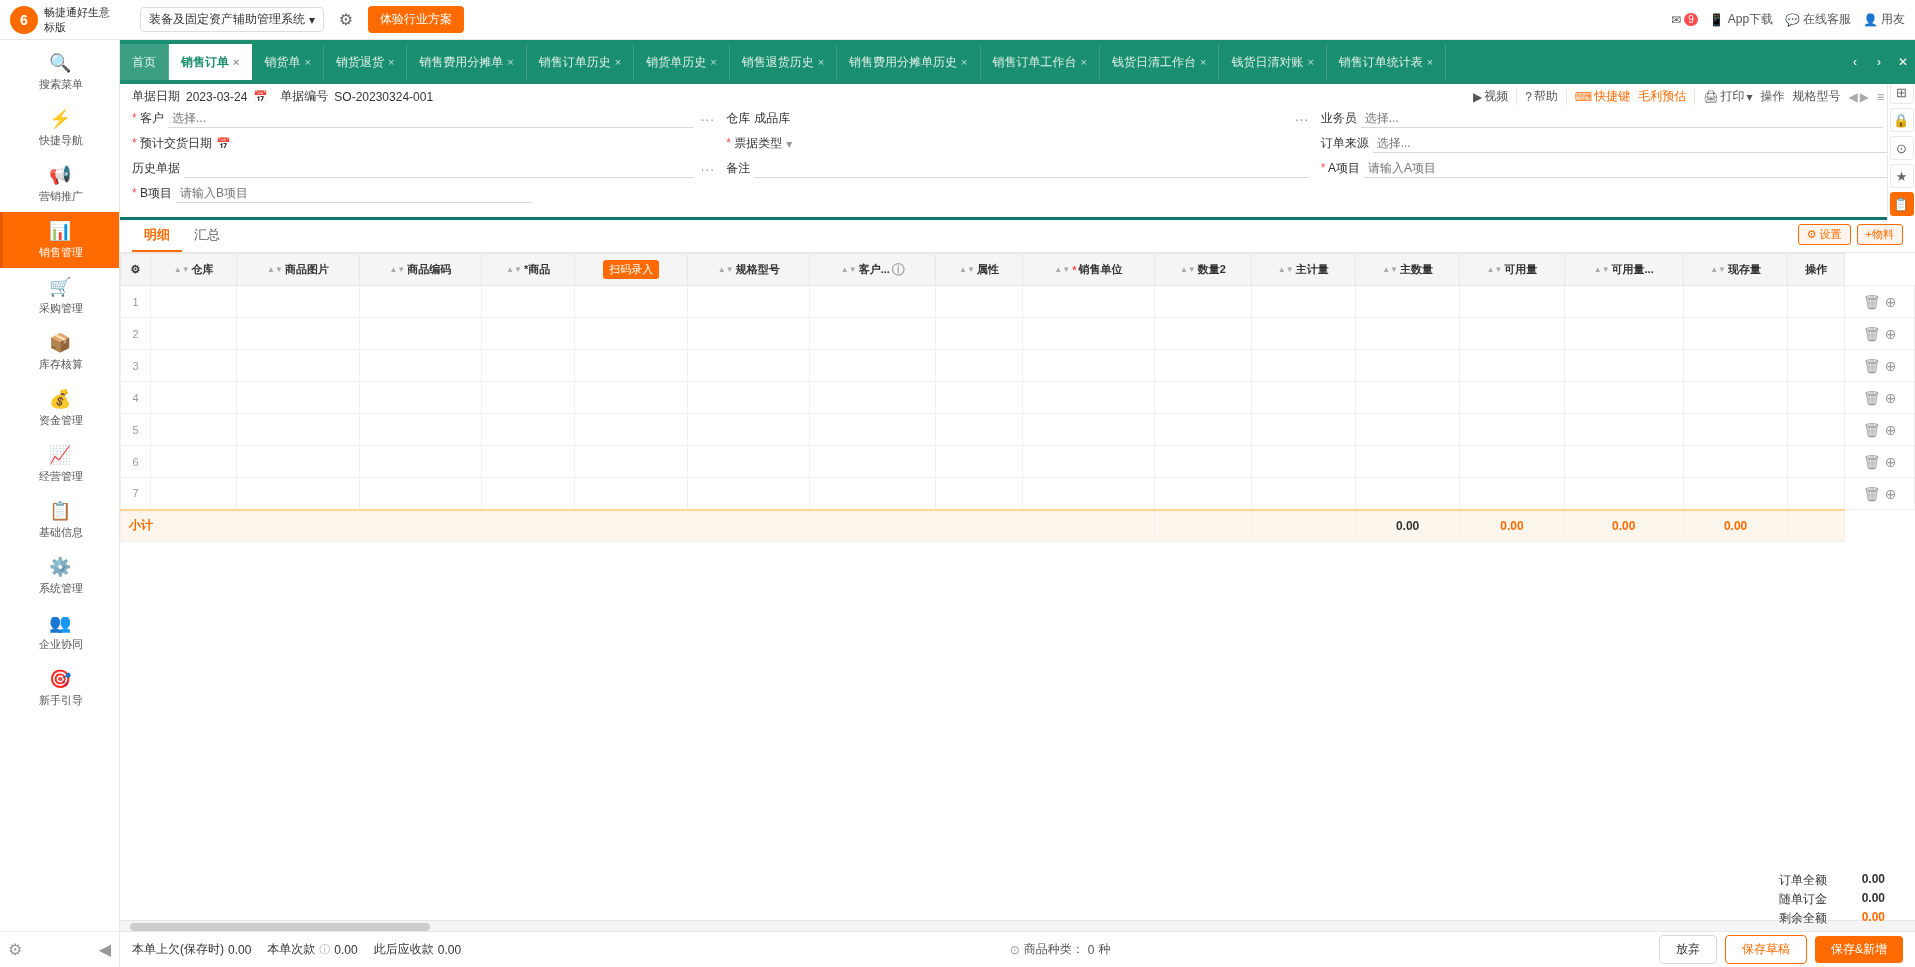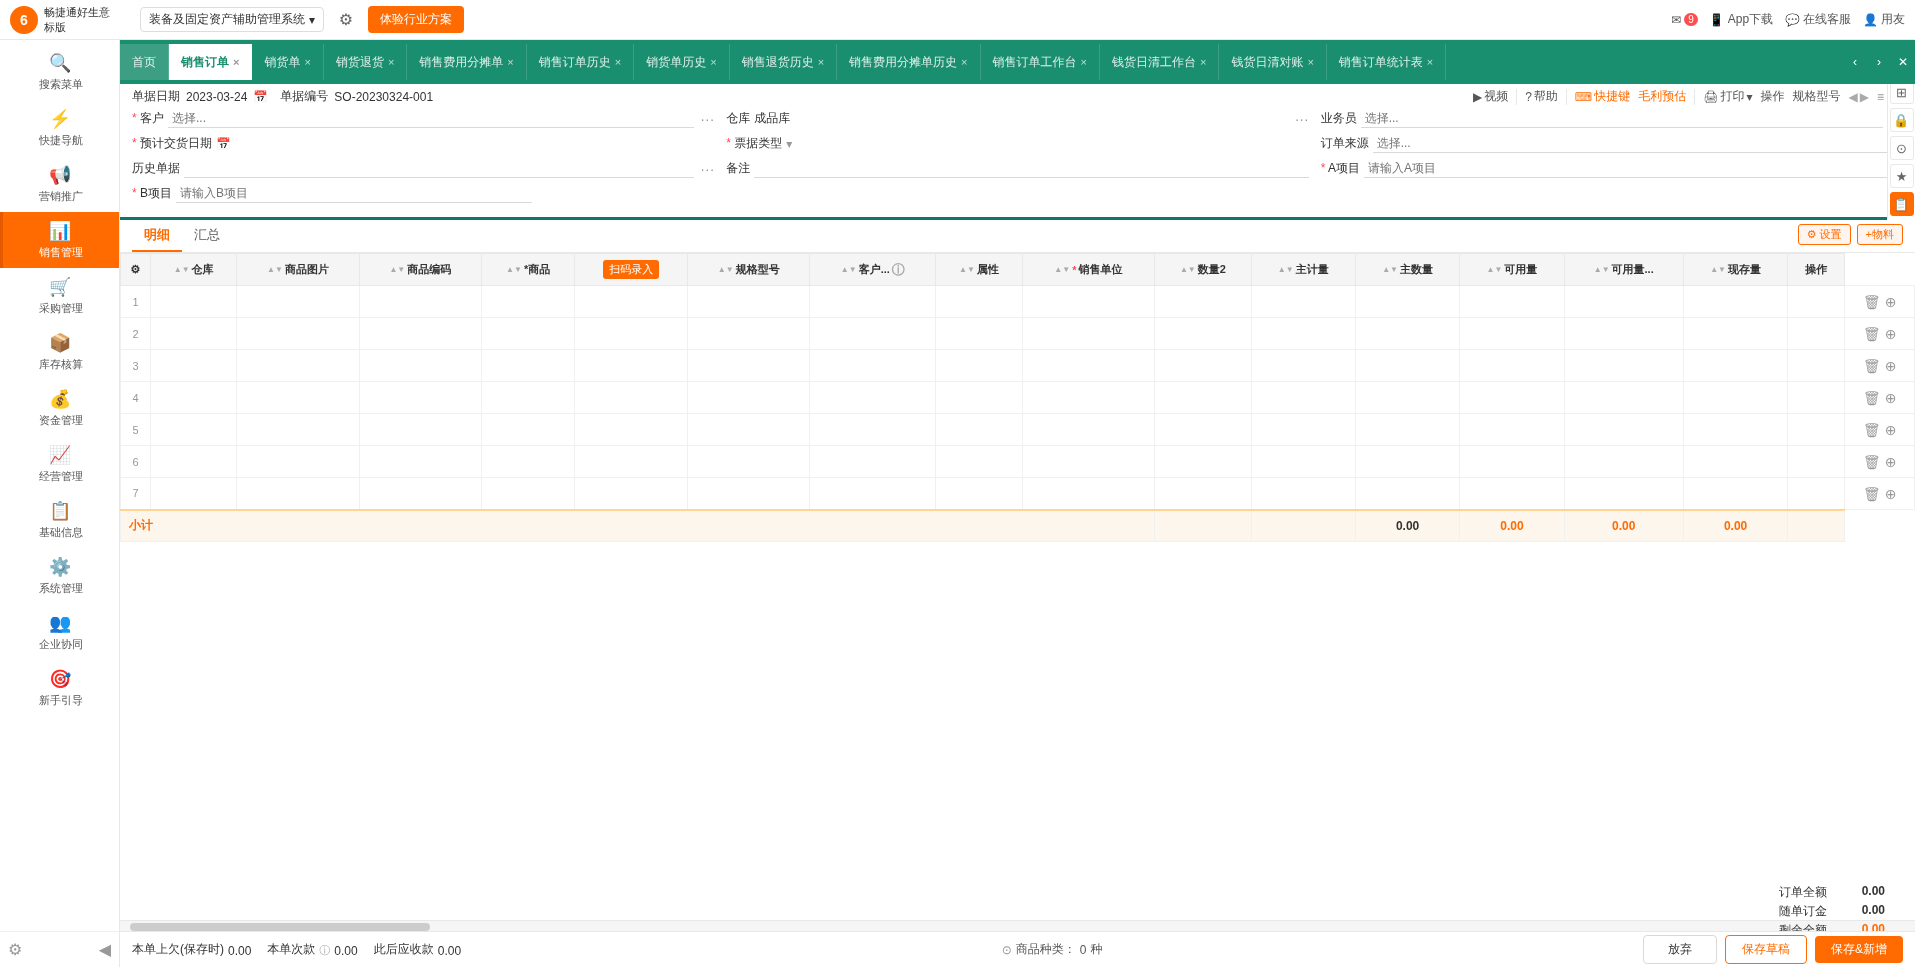--- a/index.html
+++ b/index.html
@@ -300,21 +300,21 @@
     .checkbox-label { display: flex; align-items: center; gap: 4px; cursor: pointer; }
     .payment-select {
       border: 1px solid #d9d9d9; border-radius: 3px;
       padding: 2px 6px; font-size: 12px; color: #999; background: #fff; cursor: pointer;
     }
     .add-btn { color: #ff6b00; cursor: pointer; display: flex; align-items: center; gap: 2px; }
 
     
     .bottom-summary {
       position: fixed;
-      bottom: 28px;
+      bottom: 40px;
       right: 30px;
       display: flex;
       flex-direction: column;
       gap: 2px;
       font-size: 12px;
     }
     .summary-item { display: flex; gap: 8px; }
     .summary-label { color: #333; }
     .summary-value { color: #333; font-weight: bold; min-width: 50px; text-align: right; }
     .summary-value.orange { color: #ff6b00; }
@@ -325,28 +325,28 @@
       bottom: 0; left: 120px; right: 0;
       height: 36px;
       background: #fff;
       border-top: 1px solid #e8e8e8;
       display: flex;
       align-items: center;
       padding: 0 12px;
       justify-content: space-between;
     }
     .left-stats { display: flex; gap: 16px; font-size: 12px; }
-    .stat-item { display: flex; align-items: flex-end; gap: 4px; }
+    .stat-item { display: flex; align-items: center; gap: 4px; }
     .stat-label { color: #333; }
     .stat-value { color: #333; }
     .center-stats { display: flex; align-items: center; gap: 4px; font-size: 12px; color: #555; }
     .right-btns { display: flex; align-items: center; gap: 8px; }
     .btn-discard {
       border: 1px solid #d9d9d9; background: #fff;
-      border-radius: 4px; padding: 5px 24px;
+      border-radius: 4px; padding: 5px 16px;
       cursor: pointer; font-size: 12px; color: #333;
     }
     .btn-save-draft {
       border: 1px solid #ff6b00; background: #fff;
       border-radius: 4px; padding: 5px 16px;
       cursor: pointer; font-size: 12px; color: #ff6b00;
     }
     .btn-save-new {
       background: #ff6b00; color: white;
       border: none; border-radius: 4px;

